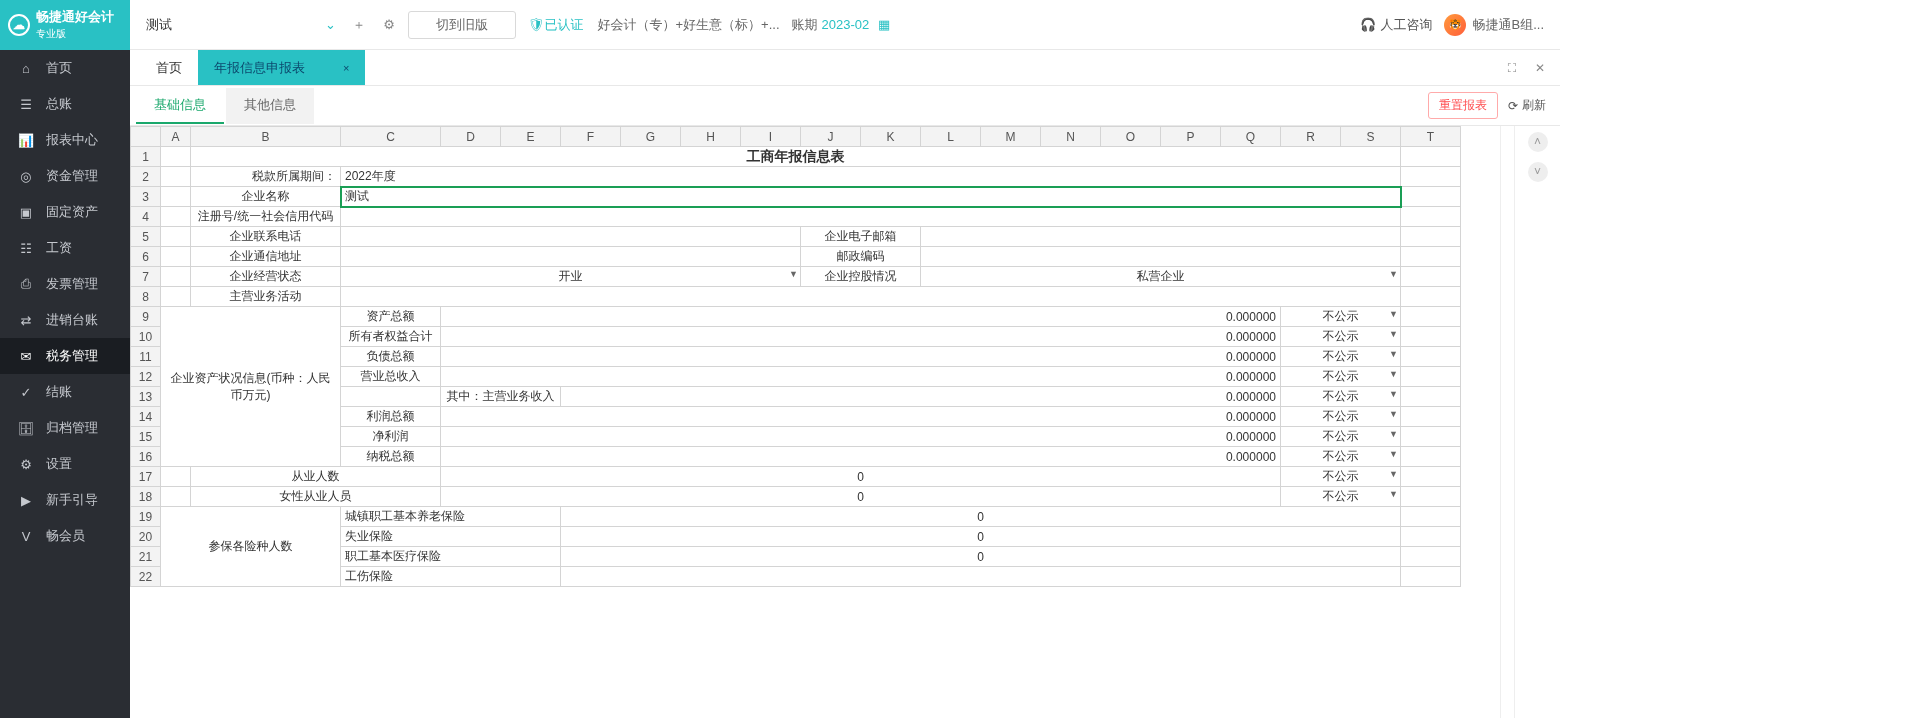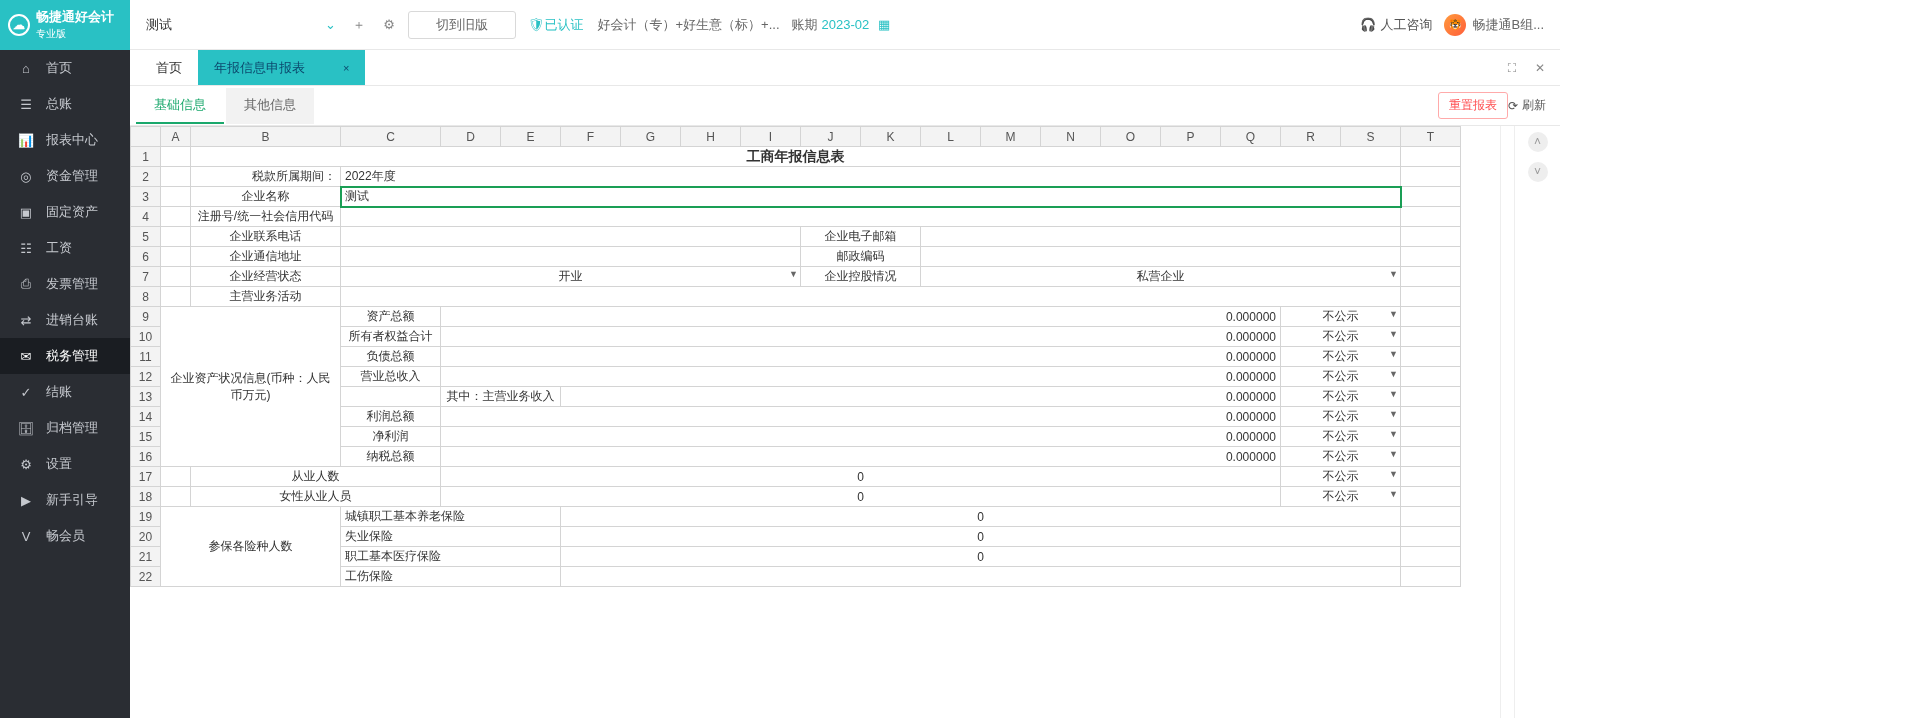--- a/index.html
+++ b/index.html
@@ -36,21 +36,21 @@
 .tab { padding: 0 16px; display: flex; align-items: center; cursor: pointer; font-size: 13px; color: #333; }
 .tab.active { background: #29c1c4; color: #0c4a6e; gap: 32px; }
 .tab .x { margin-left: 6px; font-size: 11px; }
 .tab-close-all { position: absolute; right: 8px; top: 6px; width: 24px; height: 24px; display:flex; align-items:center; justify-content:center; color:#888; cursor:pointer;}
 .tab-expand { position: absolute; right: 36px; top: 6px; width: 24px; height: 24px; display:flex; align-items:center; justify-content:center; color:#888; cursor:pointer;}
 
 
 .subbar { height: 40px; display: flex; align-items: center; padding: 0 14px 0 6px; border-bottom: 1px solid #e8e8e8; }
 .subtab { padding: 8px 18px; cursor: pointer; color: #666; font-size: 13px; border-bottom: 2px solid transparent; background:#f2f2f2; margin-right:2px;}
 .subtab.active { color: #1aa86c; border-bottom-color: #1aa86c; background:#fff;}
-.subbar-right { margin-left: auto; display: flex; align-items: center; }
+.subbar-right { margin-left: auto; display: flex; align-items: center; gap: 10px; }
 .link-danger { color: #ff4d4f; border: 1px solid #ffaaaa; padding: 4px 10px; border-radius: 3px; cursor: pointer; background:#fff;}
 .link-plain { color: #555; cursor: pointer; display: flex; align-items: center; }
 .link-plain .ic { margin-right: 4px; }
 
 
 .sheet-wrap { flex: 1; display: flex; overflow:hidden;}
 .sheet { flex: 1; overflow: auto; position: relative; }
 .grid { border-collapse: collapse; table-layout: fixed; }
 .grid th, .grid td { border: 1px solid #d4d4d4; height: 20px; font-size: 12px; white-space: nowrap; overflow: hidden; padding: 0 4px; }
 .grid th { background: #f3f3f3; font-weight: normal; color: #555; text-align: center; }

